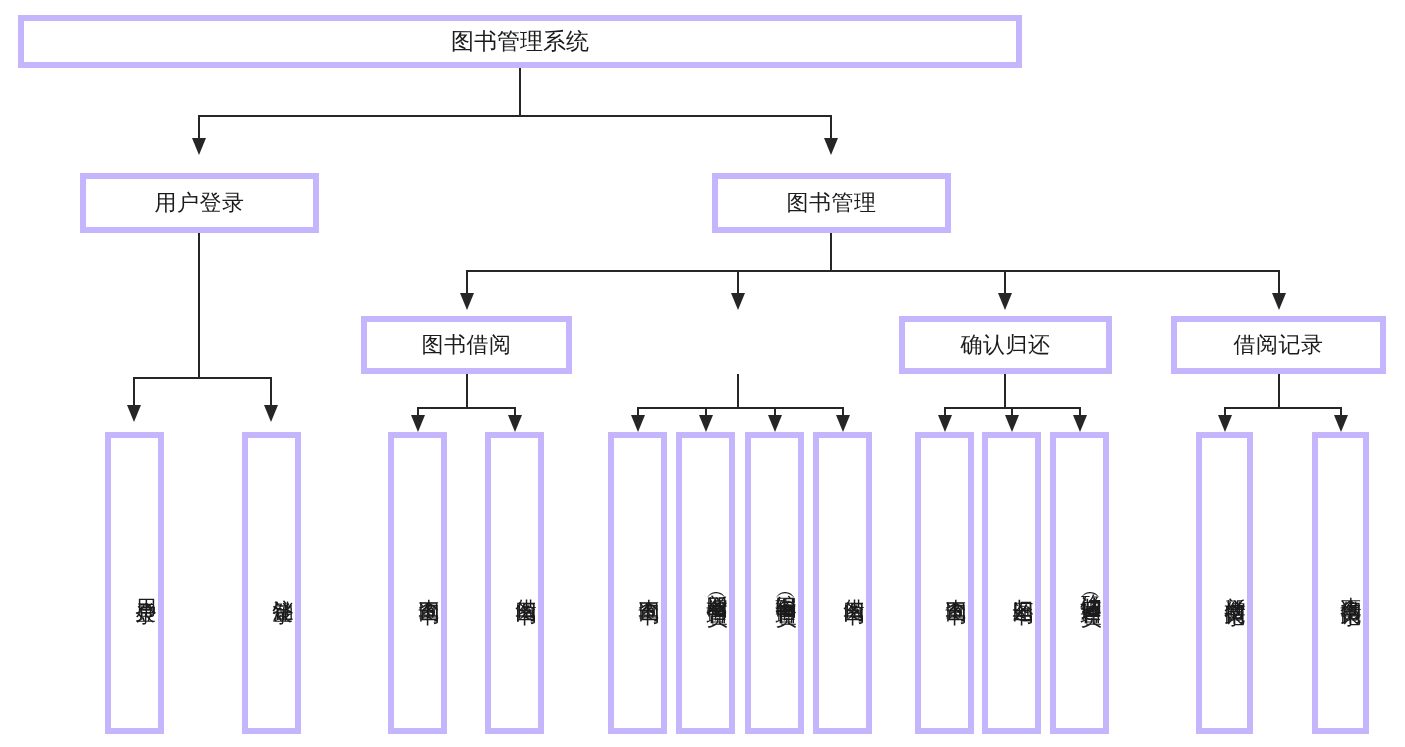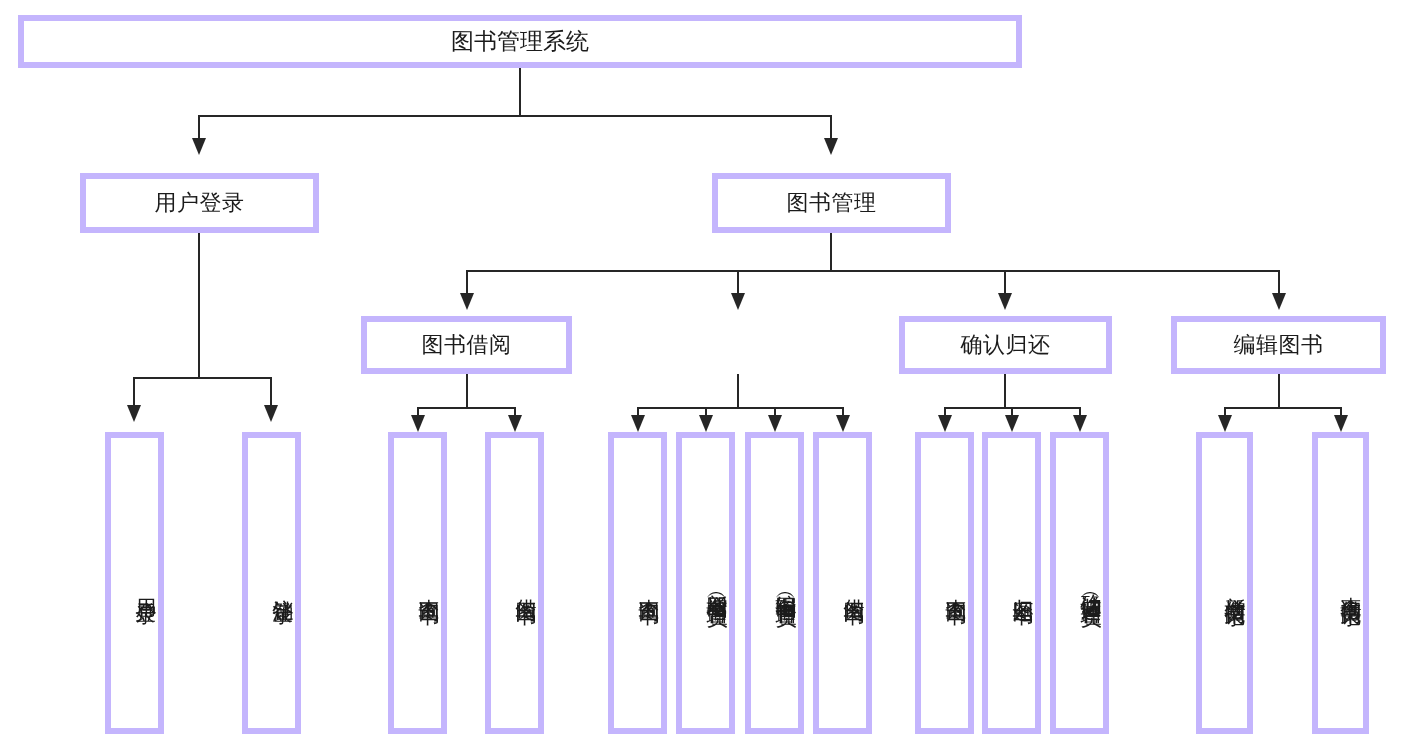--- a/index.html
+++ b/index.html
@@ -120,21 +120,21 @@
   <div class="edge edge-v" style="left:1278px; top:270px; width:2px; height:27px;"></div>
   <div class="arrow" style="left:1272px; top:293px;"></div>
 
   <div class="node node-h" style="left:361px; top:316px; width:211px; height:58px;">
     <span>图书借阅</span>
   </div>
   <div class="node node-h" style="left:899px; top:316px; width:213px; height:58px;">
     <span>确认归还</span>
   </div>
   <div class="node node-h" style="left:1171px; top:316px; width:215px; height:58px;">
-    <span>编辑图书</span>
+    <span>借阅记录</span>
   </div>
 
   <div class="edge edge-v" style="left:466px; top:374px; width:2px; height:33px;"></div>
   <div class="edge edge-h" style="left:417px; top:407px; width:98px; height:2px;"></div>
   <div class="edge edge-v" style="left:417px; top:407px; width:2px; height:22px;"></div>
   <div class="arrow" style="left:411px; top:415px;"></div>
   <div class="edge edge-v" style="left:514px; top:407px; width:2px; height:22px;"></div>
   <div class="arrow" style="left:508px; top:415px;"></div>
 
   <div class="edge edge-v" style="left:737px; top:374px; width:2px; height:33px;"></div>

